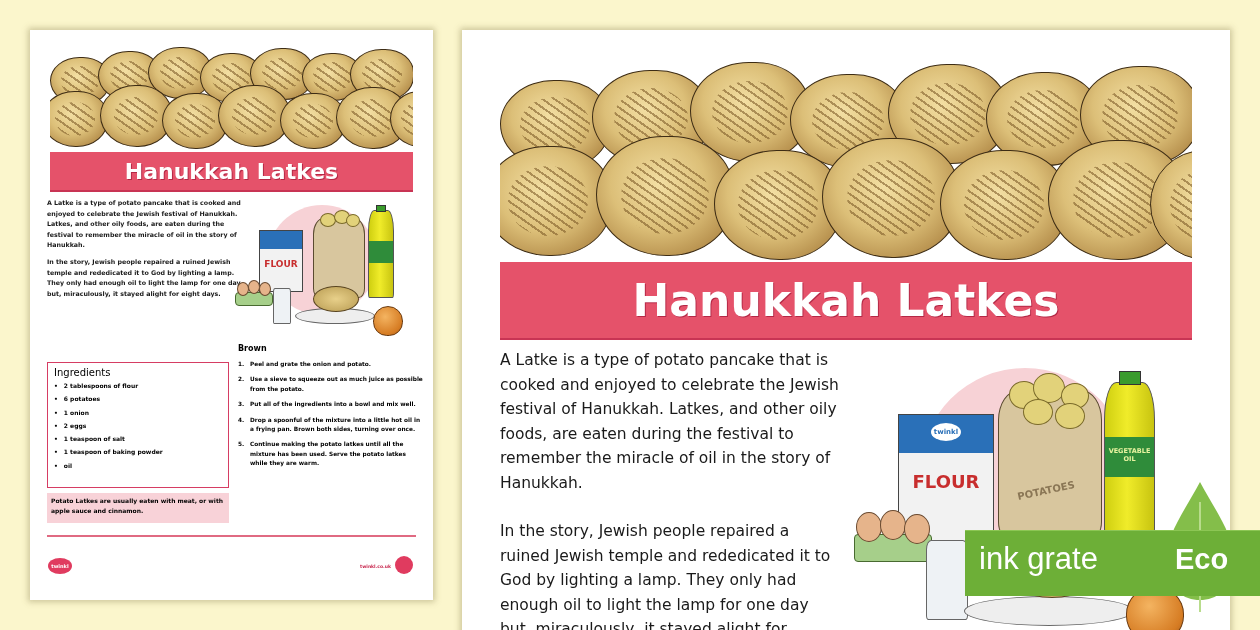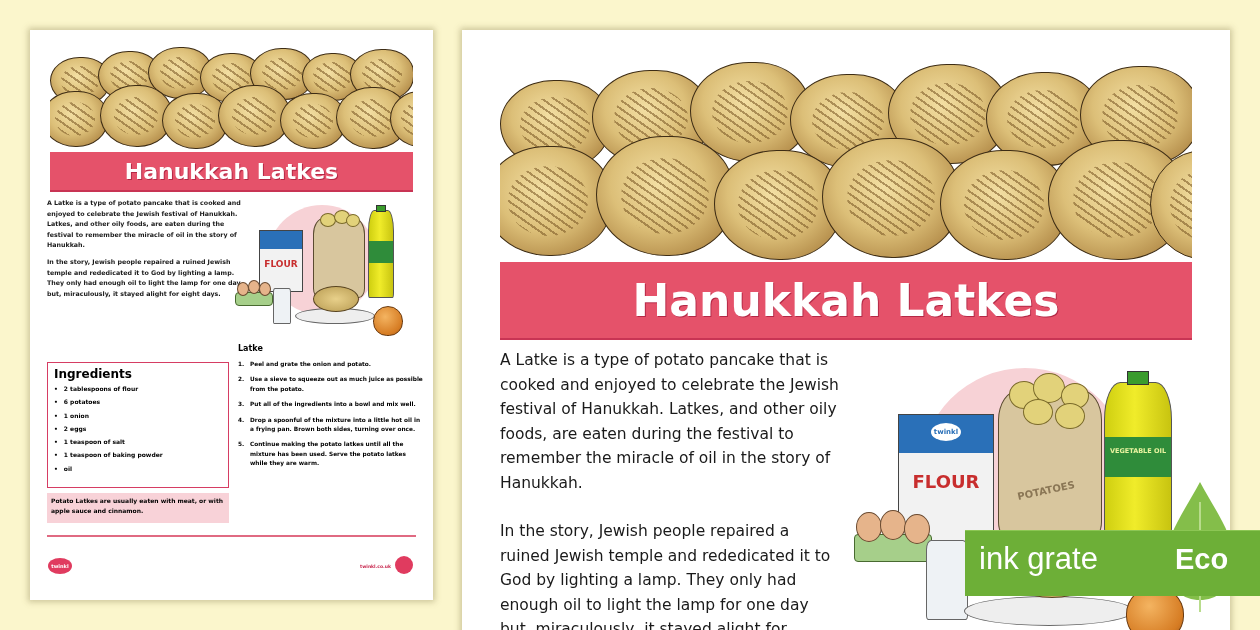--- a/index.html
+++ b/index.html
@@ -48,21 +48,21 @@
   .eggs { position: absolute; }
   .eggs .egg { position: absolute; border-radius: 50%; background: #e6b48b; border: 1px solid #6a4a30; }
   .eggs .carton { position: absolute; background: #a6cf8a; border: 1px solid #486a30; border-radius: 4px; }
   .shaker { position: absolute; background: #eef2f5; border: 1.5px solid #666; border-radius: 12% 12% 6% 6%; }
   .plate { position: absolute; background: #eee; border: 1.5px solid #666; border-radius: 50%; }
   .onion { position: absolute; border-radius: 50% 50% 46% 46%; background: radial-gradient(circle at 40% 35%, #f4b461, #d67c23 70%, #9a561a); border: 1px solid #6a3a10; }
   .pile { position: absolute; border-radius: 50%; background: radial-gradient(ellipse, #e8d08a, #b89b52); border: 1px solid #5a4520; }
 
   
   .ingredients { position: absolute; left: 17px; top: 332px; width: 182px; height: 126px; border: 1.5px solid #d63d63; padding: 4px 6px; }
-  .ingredients h4 { font-size: 12px; font-weight: bold; margin-bottom: 4px; }
+  .ingredients h4 { font-size: 10px; font-weight: normal; margin-bottom: 4px; }
   .ingredients li { font-size: 6px; font-weight: bold; list-style: none; margin-bottom: 6.3px; }
   .ingredients li::before { content: "•"; margin-right: 6px; }
   .note { position: absolute; left: 17px; top: 463px; width: 182px; height: 30px; background: #f8d2d8; padding: 3px 4px; font-size: 6px; line-height: 9.5px; font-weight: bold; }
 
   .method { position: absolute; left: 208px; top: 314px; width: 185px; }
   .method h4 { font-size: 8px; font-weight: bold; margin-bottom: 7px; }
   .method ol { list-style: none; }
   .method li { font-size: 5.8px; line-height: 9.4px; font-weight: bold; display: flex; margin-bottom: 6px; }
   .method li .num { width: 12px; flex: none; }
 
@@ -139,21 +139,21 @@
       <li>1 onion</li>
       <li>2 eggs</li>
       <li>1 teaspoon of salt</li>
       <li>1 teaspoon of baking powder</li>
       <li>oil</li>
     </ul>
   </div>
   <div class="note">Potato Latkes are usually eaten with meat, or with apple sauce and cinnamon.</div>
 
   <div class="method">
-    <h4>Latke</h4>
+    <h4>Brown</h4>
     <ol>
       <li>
           <span class="num">1.</span>
           <span>Peel and grate the onion and potato.</span>
         </li>
       <li>
           <span class="num">2.</span>
           <span>Use a sieve to squeeze out as much juice as possible from the potato.</span>
         </li>
       <li>
@@ -209,21 +209,21 @@
       <div class="label" style="top:56px;font-size:18px">FLOUR</div>
     </div>
     <div class="sack" style="left:144px;top:30px;width:104px;height:150px">
       <div class="potato" style="left:10px;top:-10px;width:30px;height:28px"></div>
       <div class="potato" style="left:34px;top:-18px;width:32px;height:30px"></div>
       <div class="potato" style="left:62px;top:-8px;width:28px;height:26px"></div>
       <div class="potato" style="left:24px;top:8px;width:30px;height:26px"></div>
       <div class="potato" style="left:56px;top:12px;width:30px;height:26px"></div>
       <div class="sacklabel" style="left:18px;top:94px;font-size:10px">POTATOES</div>
     </div>
-    <div class="bottle" style="left:250px;top:22px;width:68px;height:156px">
+    <div class="bottle" style="left:250px;top:22px;width:51px;height:156px">
       <div class="cap" style="top:-12px;width:22px;height:14px"></div>
       <div class="blabel" style="top:54px;height:40px;font-size:6.5px;padding-top:10px">VEGETABLE OIL</div>
     </div>
     <div class="eggs" style="left:0;top:150px;width:80px;height:60px">
       <div class="carton" style="left:0;top:24px;width:78px;height:28px"></div>
       <div class="egg" style="left:2px;top:2px;width:26px;height:30px"></div>
       <div class="egg" style="left:26px;top:0;width:26px;height:30px"></div>
       <div class="egg" style="left:50px;top:4px;width:26px;height:30px"></div>
     </div>
     <div class="shaker" style="left:72px;top:180px;width:42px;height:80px"></div>

